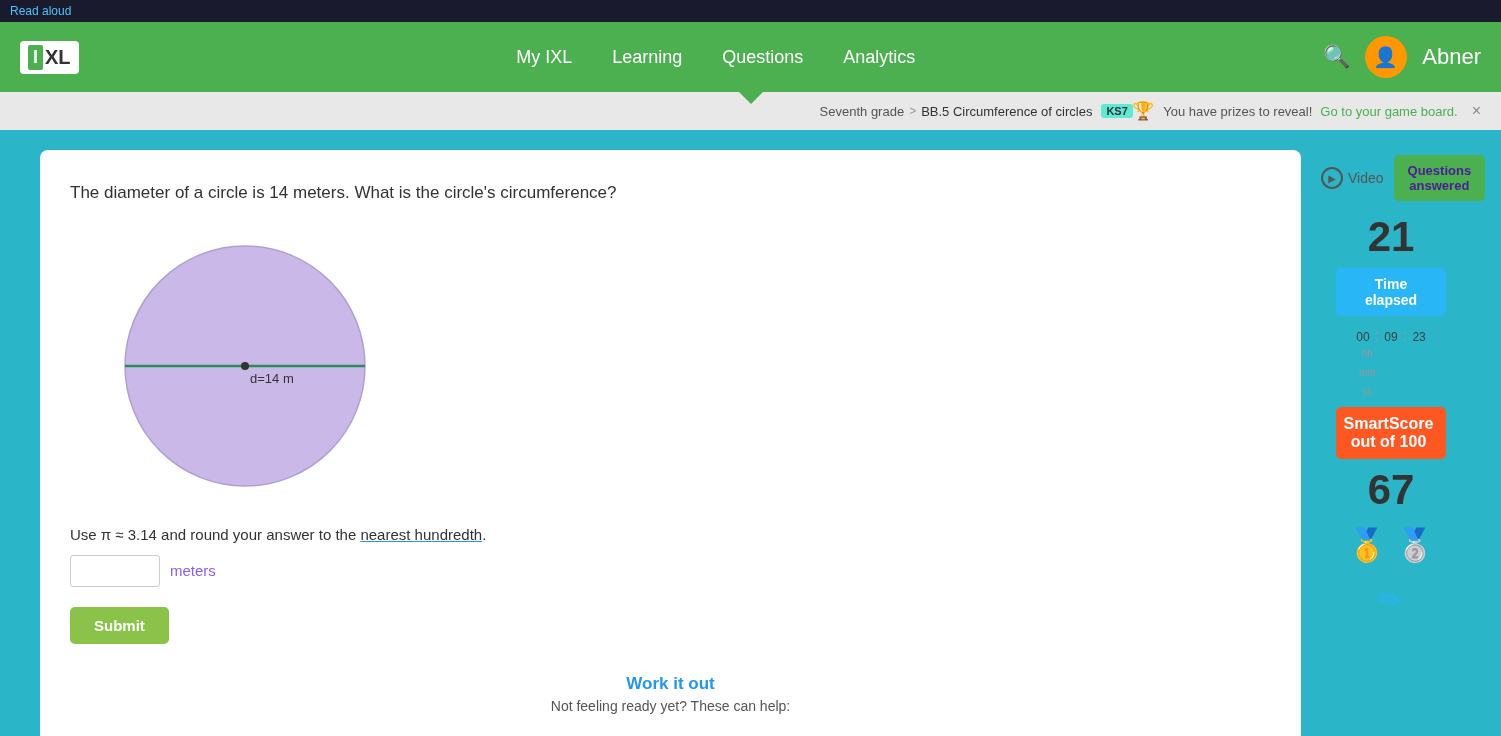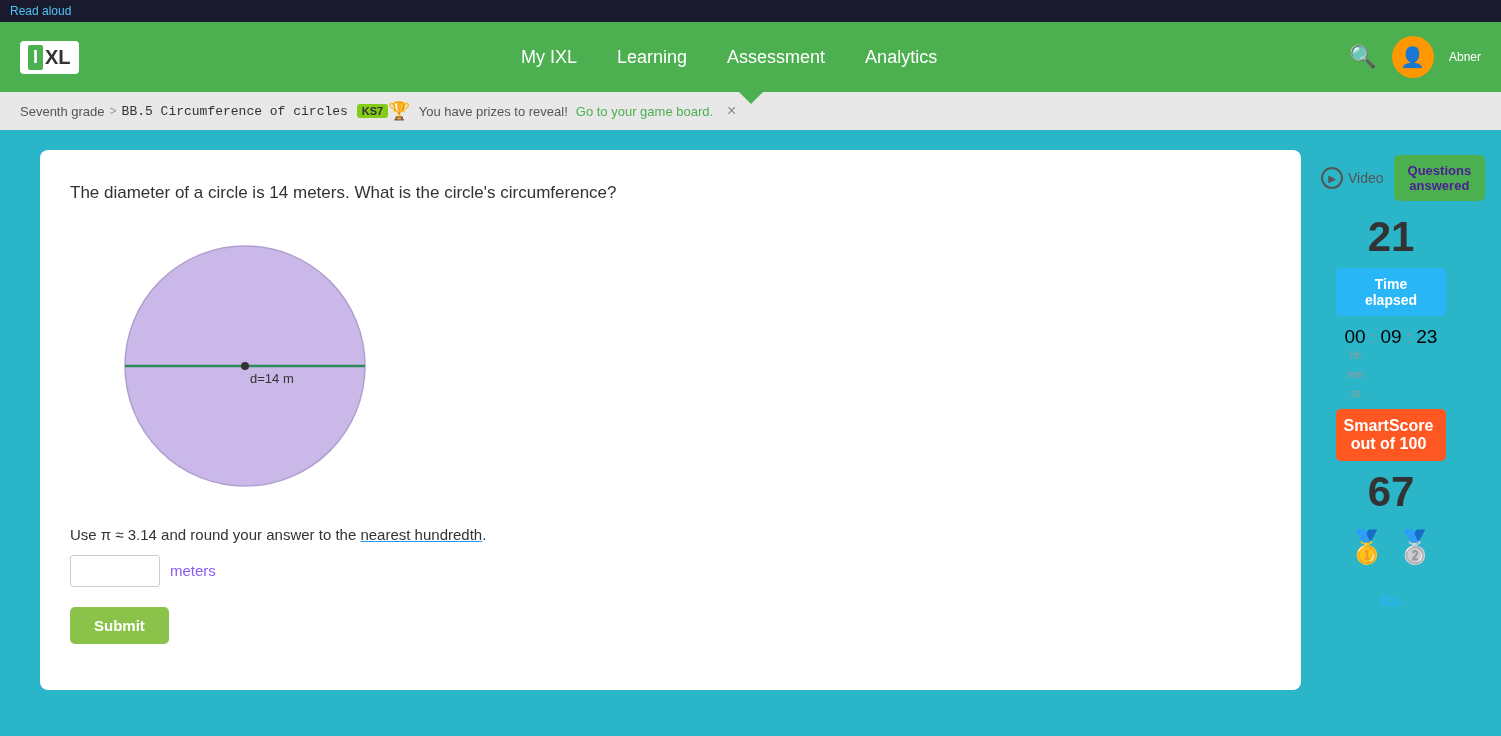--- a/index.html
+++ b/index.html
@@ -80,21 +80,21 @@
       width: 42px;
       height: 42px;
       display: flex;
       align-items: center;
       justify-content: center;
       color: white;
       font-size: 20px;
     }
     .user-name {
       color: white;
-      font-size: 12px;
+      font-size: 22px;
       font-weight: 500;
     }
     .nav-triangle {
       width: 0;
       height: 0;
       border-left: 12px solid transparent;
       border-right: 12px solid transparent;
       border-top: 12px solid #4caf50;
       position: absolute;
       bottom: -12px;
@@ -102,45 +102,44 @@
       transform: translateX(-50%);
       z-index: 10;
     }
 
     
     .breadcrumb-bar {
       background: #e8e8e8;
       padding: 0 20px;
       display: flex;
       align-items: center;
-      justify-content: flex-start;
+      justify-content: flex-end;
       font-size: 13px;
       color: #555;
       height: 38px;
     }
     .breadcrumb-left {
       display: flex;
       align-items: center;
       gap: 5px;
     }
     .breadcrumb-link {
       color: #555;
       cursor: pointer;
     }
     .breadcrumb-sep {
       color: #999;
       font-size: 12px;
     }
     .breadcrumb-current {
       color: #333;
       font-weight: 500;
-      font-family: Liberation Mono, monospace;
     }
     .ks7-badge {
-      background: #84cc16;
+      background: #5eead4;
       color: #333;
       font-size: 11px;
       font-weight: bold;
       padding: 1px 5px;
       border-radius: 3px;
       margin-left: 4px;
     }
     .breadcrumb-right {
       display: flex;
       align-items: center;
@@ -313,22 +312,22 @@
       cursor: pointer;
       width: 110px;
     }
 
     .time-display {
       display: flex;
       gap: 5px;
       align-items: baseline;
     }
     .time-value {
-      font-size: 19px;
-      color: #000000;
+      font-size: 12px;
+      color: #404040;
       font-weight: 500;
     }
     .time-sep {
       font-size: 17px;
       color: #999;
     }
     .time-labels {
       display: flex;
       gap: 8px;
       font-size: 10px;
@@ -399,21 +398,21 @@
 </div>
 
 <nav class="nav-bar">
   <div class="nav-logo">
     <span class="i-bar">I</span>
     <span class="ixl-text">XL</span>
   </div>
   <div class="nav-links">
     <a class="nav-link">My IXL</a>
     <a class="nav-link">Learning</a>
-    <a class="nav-link">Assessment</a>
+    <a class="nav-link">Questions</a>
     <a class="nav-link">Analytics</a>
   </div>
   <div class="nav-right">
     <span class="search-icon-nav">🔍</span>
     <div class="user-avatar">
       <span>👤</span>
     </div>
     <span class="user-name">Abner</span>
   </div>
   <div class="nav-triangle"></div>
@@ -461,20 +460,24 @@
     
     <div class="answer-row">
       <input type="text" class="answer-input" placeholder="" style="">
       <span class="units-label">meters</span>
     </div>
 
     
     <button class="submit-btn">Submit</button>
 
     
+    <div class="work-it-out">
+      <div class="work-it-out-title">Work it out</div>
+      <div class="work-it-out-sub">Not feeling ready yet? These can help:</div>
+    </div>
   </div>
 
   <div class="right-sidebar">
 
     <div style="display:flex; align-items:center; gap:10px; width:100%; justify-content:space-between; margin-bottom:5px;">
       <div class="video-link">
         <div class="video-play-icon">▶</div>
         <span>Video</span>
       </div>
       <button class="questions-answered-btn">Questions answered</button>

